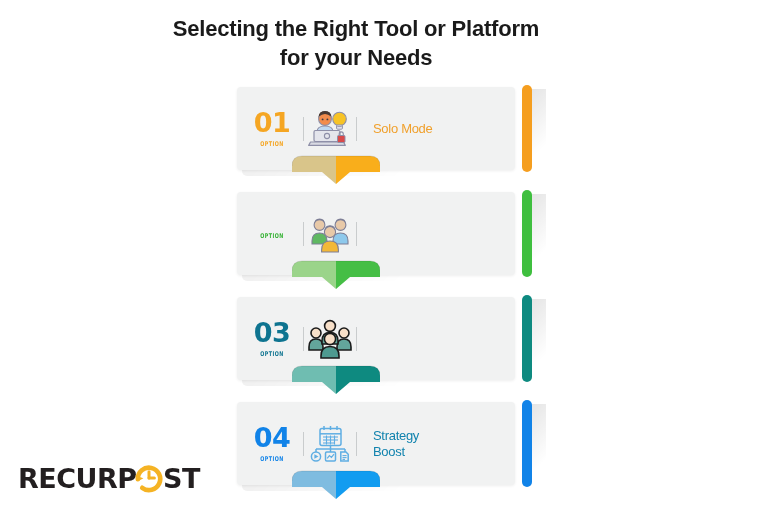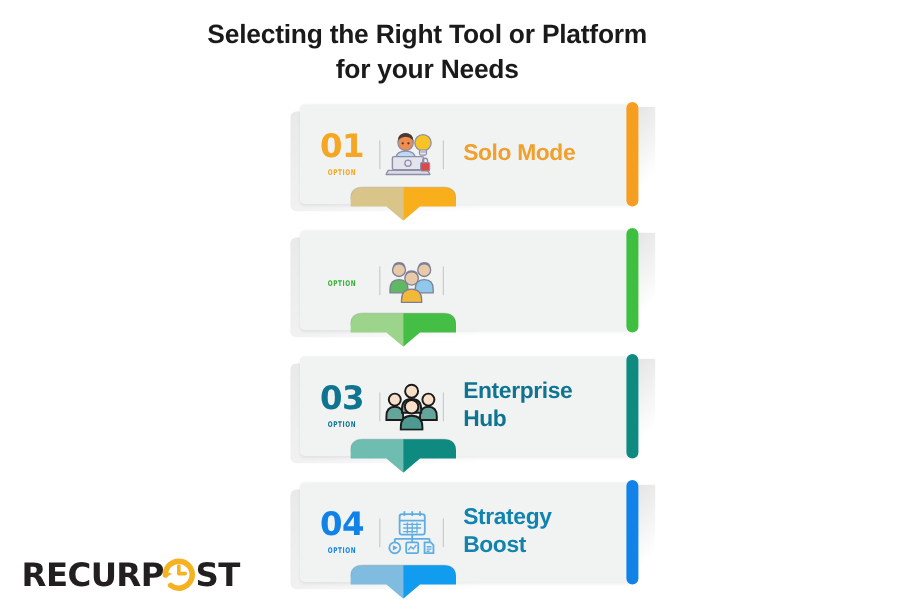--- a/index.html
+++ b/index.html
@@ -52,21 +52,21 @@
     top: 6px;
     width: 306px;
     height: 83px;
     background: linear-gradient(135deg, rgba(0,0,0,0.085), rgba(0,0,0,0.0) 62%);
     border-radius: 5px;
     filter: blur(0.6px);
   }
 
   .card {
     position: absolute;
-    left: 18px;
+    left: 5px;
     top: 0;
     width: 278px;
     height: 83px;
     background: #f1f2f2;
     border-radius: 4px;
     box-shadow: 0 1px 3px rgba(0,0,0,0.07);
     display: flex;
     align-items: center;
     overflow: visible;
   }
@@ -130,22 +130,22 @@
     align-items: center;
     justify-content: center;
     position: relative;
     z-index: 2;
   }
   .icon-slot svg { display: block; }
 
   .card-title {
     flex: 1;
     padding-left: 16px;
-    font-size: 19px;
-    font-weight: bold;
+    font-size: 13px;
+    font-weight: normal;
     line-height: 1.16;
     letter-spacing: -0.3px;
     padding-right: 8px;
   }
 
   
   .ribbon {
     position: absolute;
     left: 60px;
     bottom: -14px;
@@ -277,24 +277,20 @@
           <path d="M30 28 q0 -8 7 -8 q7 0 7 8 v3 H30 z" fill="#63A59B" stroke="#1a1a1a" stroke-width="1.6"></path>
 
           <circle cx="23" cy="7" r="5.4" fill="#F7DFC8" stroke="#1a1a1a" stroke-width="1.6"></circle>
           <path d="M15 22 q0 -8.5 8 -8.5 q8 0 8 8.5 v3 H15 z" fill="#63A59B" stroke="#1a1a1a" stroke-width="1.6"></path>
 
           <circle cx="23" cy="20" r="5.6" fill="#F7DFC8" stroke="#1a1a1a" stroke-width="1.6"></circle>
           <path d="M14 37 q0 -9.5 9 -9.5 q9 0 9 9.5 v2 H14 z" fill="#4E9A90" stroke="#1a1a1a" stroke-width="1.6"></path>
         </svg>
       </div>
       <div class="divider"></div>
-      <div class="card-title" style="color:#0E7490">
-        <span>Enterprise</span><br>
-        <span>Hub</span>
-      </div>
     </div>
     <div class="ribbon">
       <svg width="88" height="32" viewBox="0 0 88 32">
         <path d="M0 14 q0 -10 10 -10 H44 V32 L30 20 H0 z" fill="#6FBDB1"></path>
         <path d="M44 4 H78 q10 0 10 10 v6 H58 L44 32 z" fill="#0E8A80"></path>
         <path d="M0 14 q0 -10 10 -10 H78 q10 0 10 10" fill="none" stroke="rgba(0,0,0,0.10)" stroke-width="1"></path>
       </svg>
     </div>
     <div class="accent-bar" style="background:#0E8A80"></div>
   </div>

